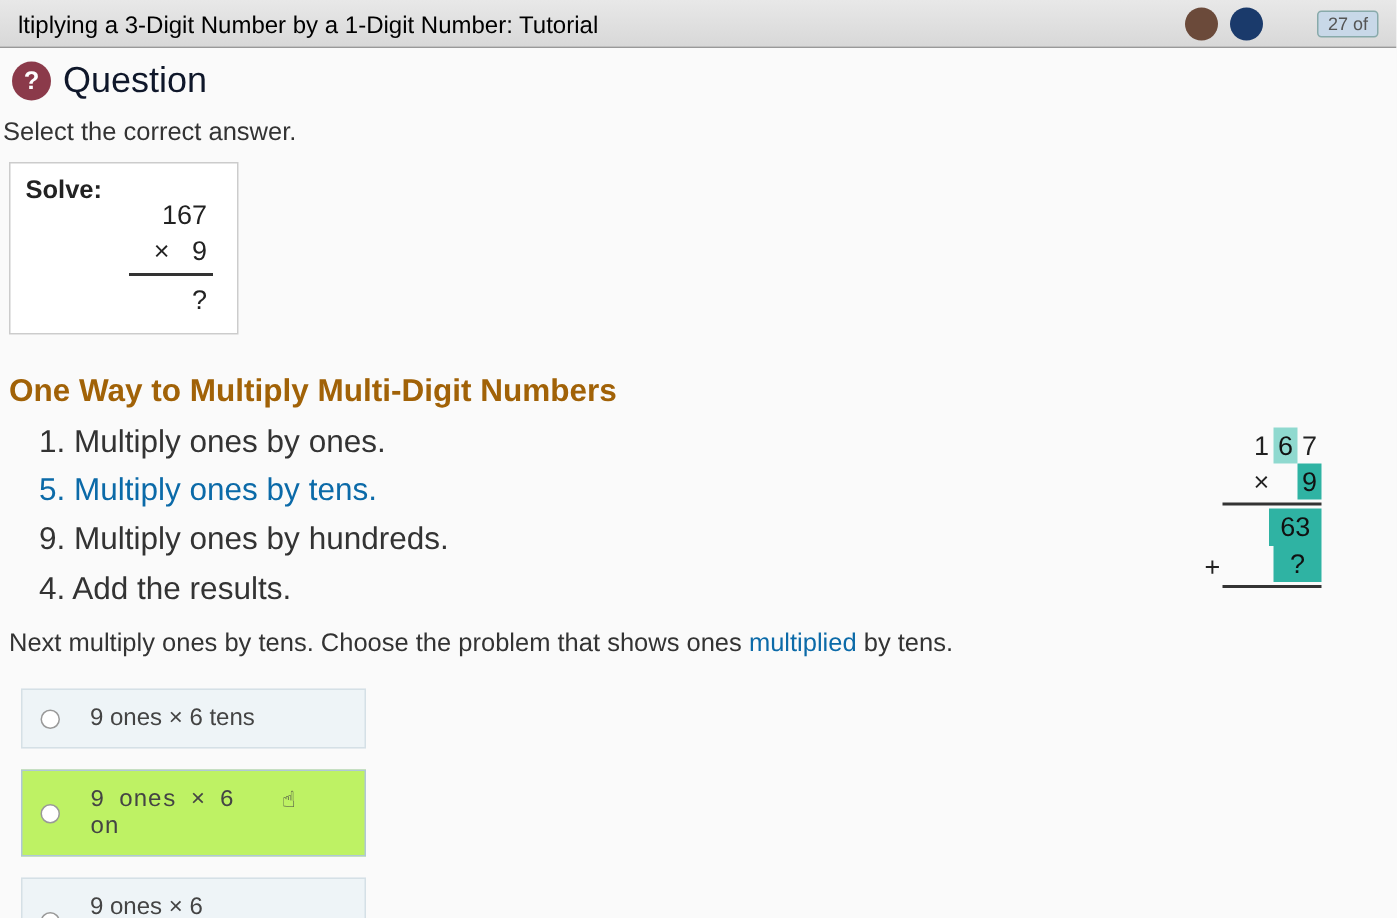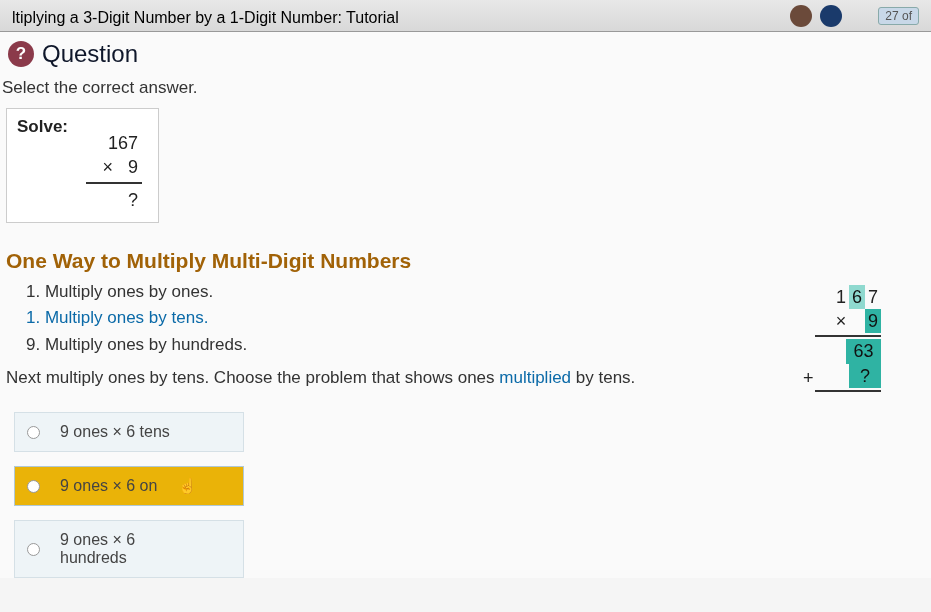--- a/index.html
+++ b/index.html
@@ -97,21 +97,21 @@
       font-size: 21px;
       color: #a16207;
       padding: 26px 0 6px 6px;
     }
     .body-row {
       display: flex;
       align-items: flex-start;
     }
     .steps-list {
       padding-left: 26px;
-      font-size: 17px;
+      font-size: 21px;
       color: #333;
       line-height: 1.55;
       flex: 1;
     }
     .step-active { color: #0b6aa8; font-weight: 500; }
     .next-text {
       font-size: 17px;
       color: #333;
       padding: 10px 0 0 6px;
     }
@@ -129,22 +129,23 @@
       display: inline-flex;
       align-items: center;
       gap: 20px;
       width: 230px;
       font-size: 16px;
       color: #444;
       cursor: pointer;
       position: relative;
     }
     .option.hover {
-      background: #eab308;
+      background: #bef264;
       border-color: #b0c8d6;
+      font-family: Liberation Mono, monospace;
     }
     .radio {
       width: 13px;
       height: 13px;
       border-radius: 50%;
       border: 1.5px solid #999;
       background: #fff;
       flex-shrink: 0;
     }
     .cursor-icon {
@@ -210,22 +211,23 @@
       </div>
     </div>
   </div>
 
   <div class="section-title">One Way to Multiply Multi-Digit Numbers</div>
 
   <div class="body-row">
     <div style="flex:1">
       <div class="steps-list">
         <div>1. Multiply ones by ones.</div>
-        <div class="step-active">1. Multiply ones by tens.</div>
+        <div class="step-active">5. Multiply ones by tens.</div>
         <div>9. Multiply ones by hundreds.</div>
+        <div>4. Add the results.</div>
       </div>
       <div class="next-text">
         <span>Next multiply ones by tens. Choose the problem that shows ones </span><span class="multiplied-span">multiplied</span><span> by tens.</span>
       </div>
     </div>
 
     <div class="work-figure">
       <div class="wf-row">
         <span class="wf-cell">1</span>
         <span class="wf-cell hl-light">6</span>

